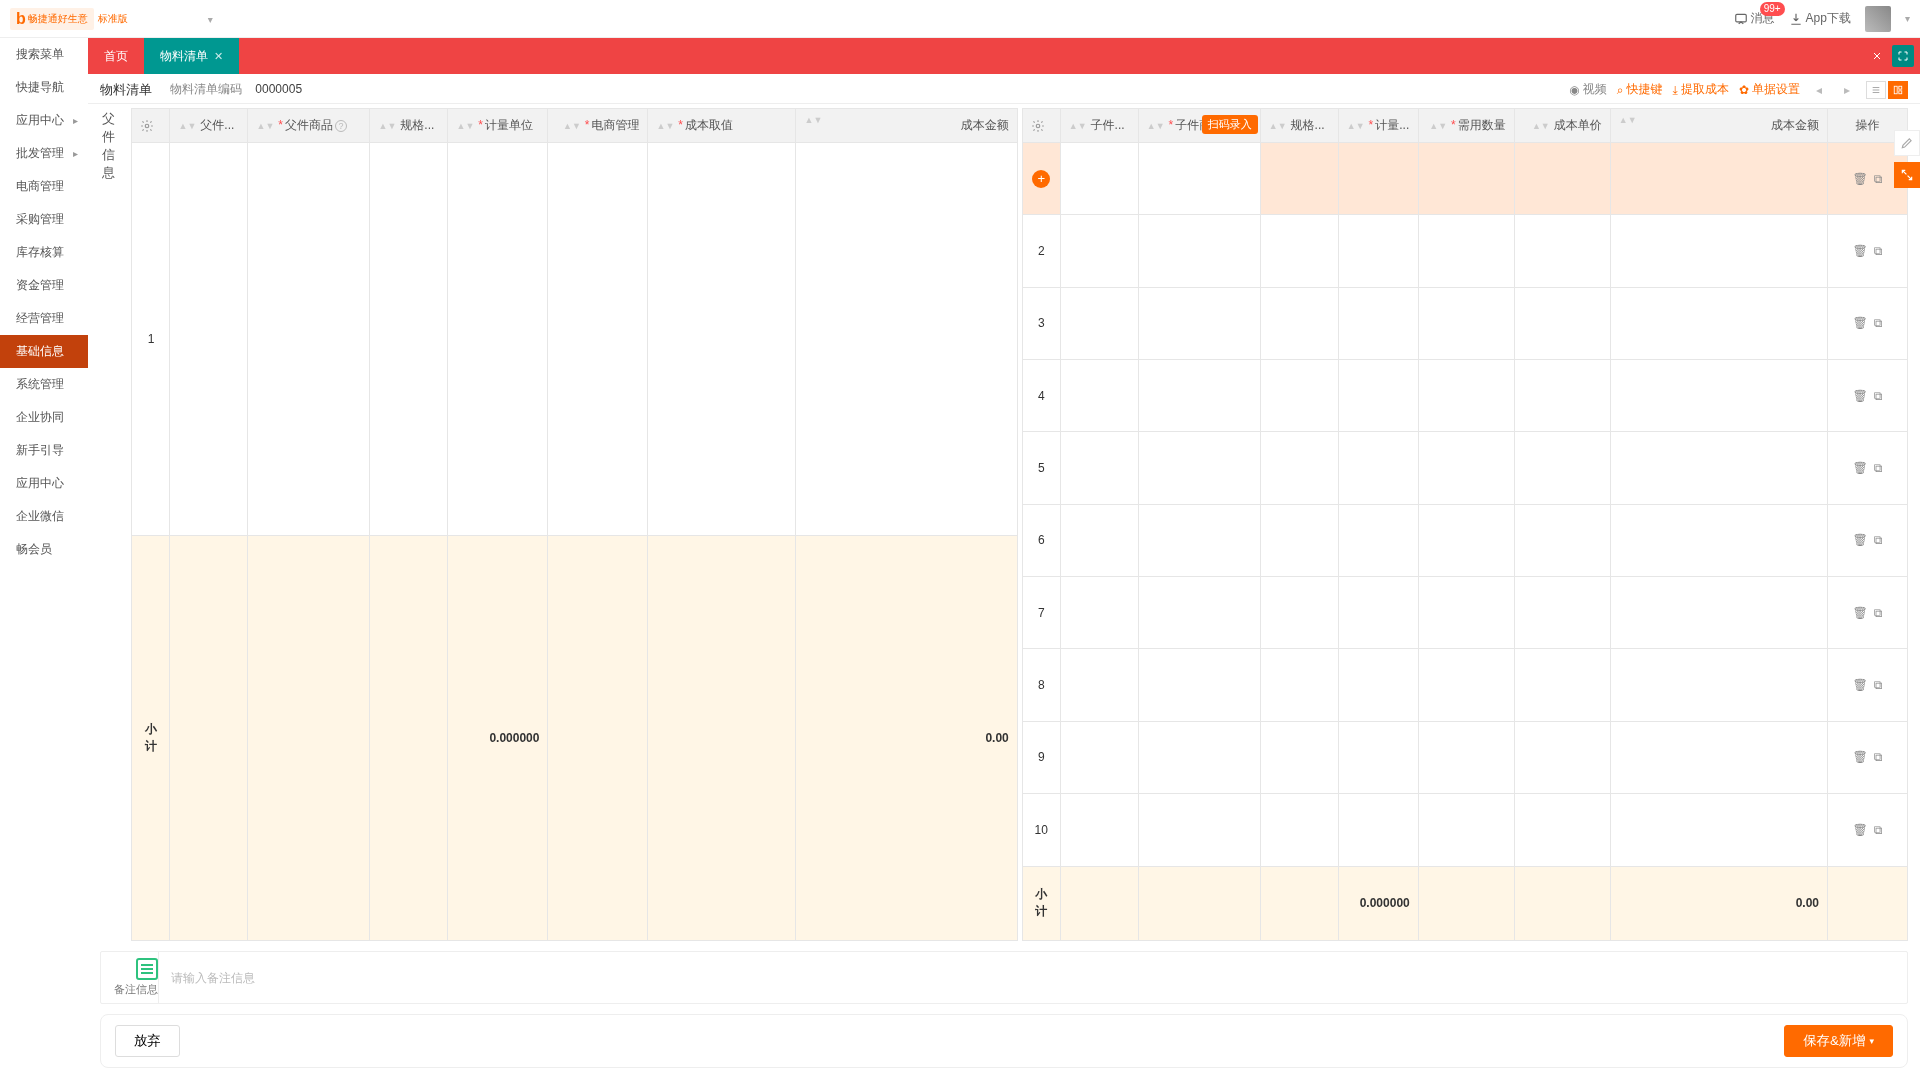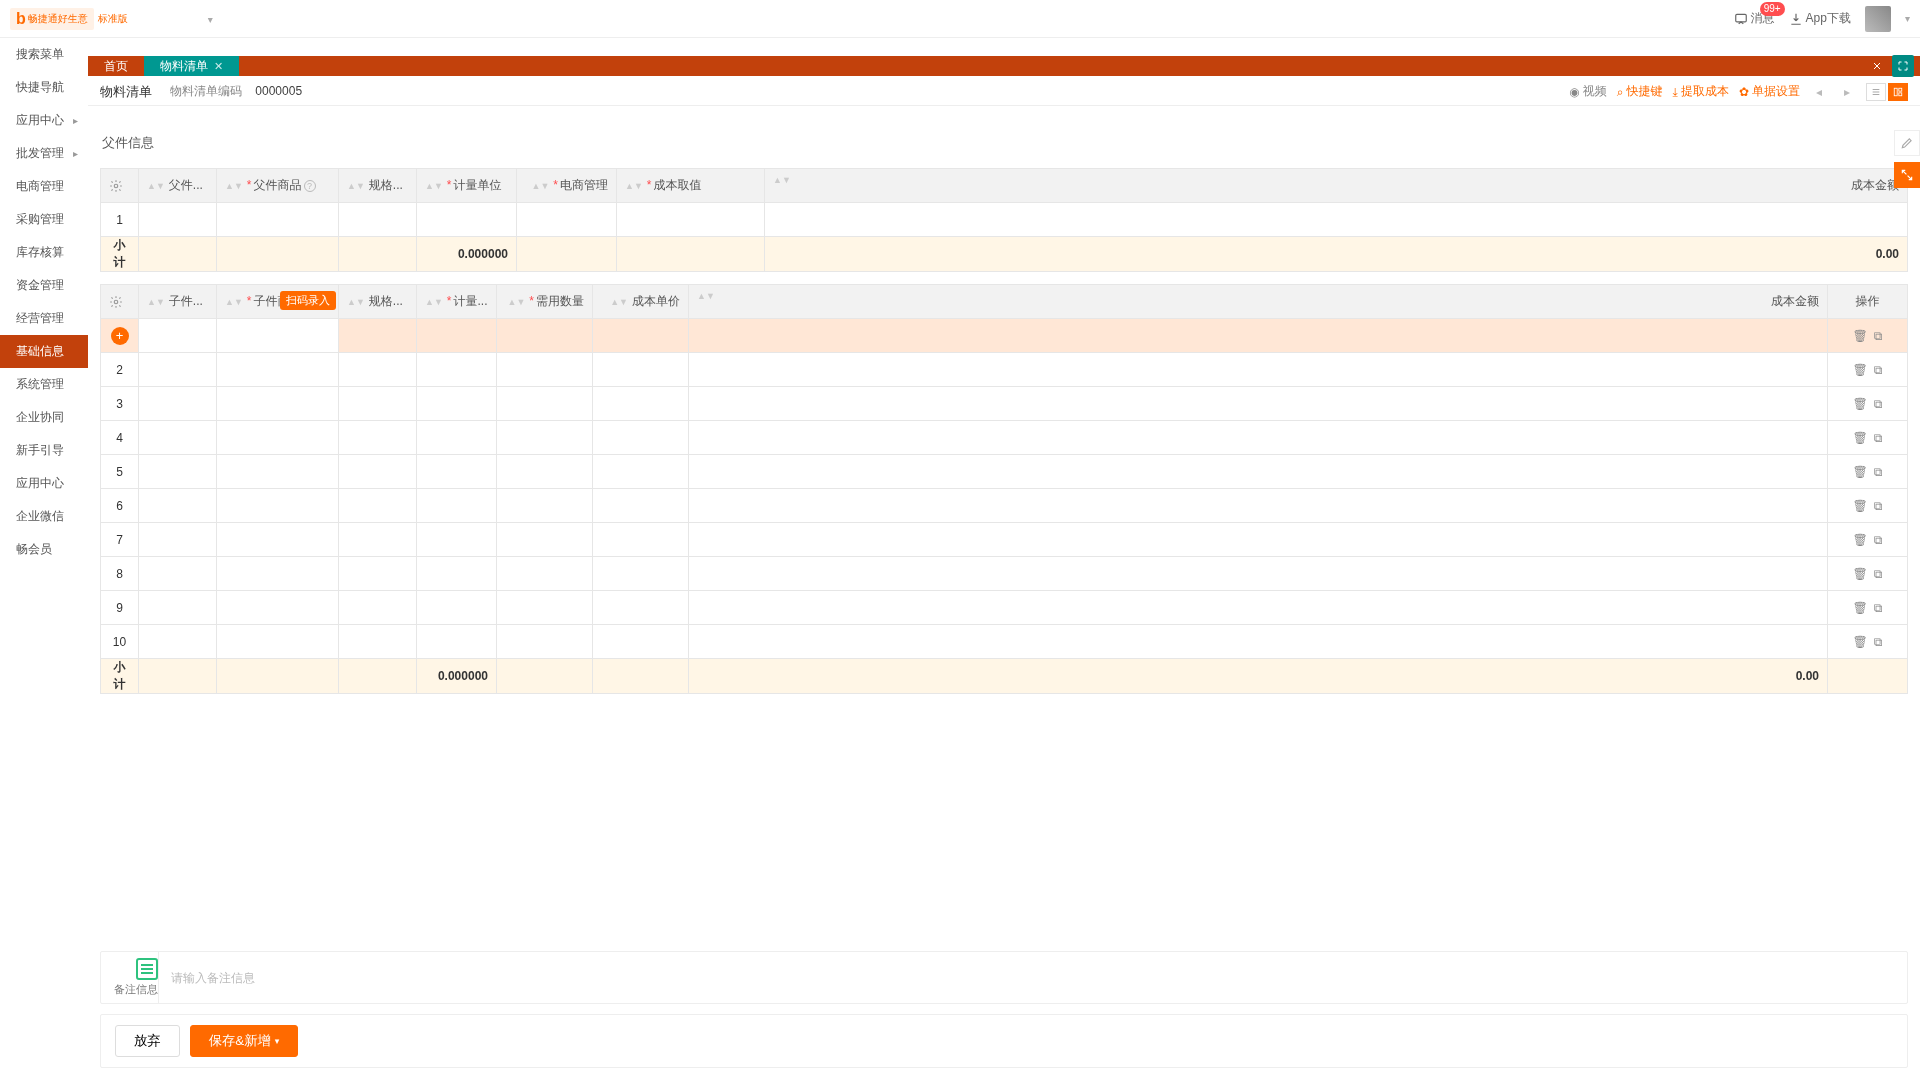--- a/index.html
+++ b/index.html
@@ -17,41 +17,41 @@
 .avatar { width: 26px; height: 26px; background: linear-gradient(45deg,#bbb,#888); border-radius: 2px; }
 .mini-chevron { color: #aaa; font-size: 10px; }
 
 .layout { display: flex; height: calc(100vh - 38px); }
 .sidebar { width: 88px; background: #fff; border-right: 0; padding-top: 0; }
 .side-item { height: 33px; display: flex; align-items: center; padding-left: 16px; color: #555; cursor: pointer; position: relative; }
 .side-item.expandable::after { content: "▸"; position: absolute; right: 10px; color: #999; font-size: 10px; }
 .side-item.active { background: #c2410c; color: #fff; }
 
 .main { flex: 1; display: flex; flex-direction: column; min-width: 0; }
-.tabbar { height: 20px; background: #c2410c; display: flex; align-items: stretch; color: #fff; position: relative; margin-top: 18px; }
+.tabbar { height: 36px; background: #ef4444; display: flex; align-items: stretch; color: #fff; position: relative; }
 .tab { padding: 0 16px; display: flex; align-items: center; gap: 6px; cursor: pointer; font-size: 12px; }
 .tab.active { background: #009891; }
 .tab-close { font-size: 11px; opacity: .8; }
 .tabbar-right { margin-left: auto; display: flex; align-items: center; padding-right: 6px; gap: 4px; }
 .tab-icon-btn { width: 22px; height: 22px; background: #008a83; display: flex; align-items: center; justify-content: center; border-radius: 2px; cursor: pointer; }
 .tab-icon-btn.light { background: transparent; }
 
 .doc-head { height: 30px; display: flex; align-items: center; gap: 18px; padding: 2px 12px 0 12px; border-bottom: 1px solid #eee; }
 .doc-head .title-box { font-size: 13px; color: #333; }
 .doc-head .code-label { color: #888; }
 .doc-head .code-val { color: #404040; font-weight: 500; }
 .doc-actions { margin-left: auto; display: flex; align-items: center; gap: 10px; }
 .act-link { color: #ff6a00; display: flex; align-items: center; gap: 3px; cursor: pointer; }
 .act-link.gray { color: #888; }
 .nav-arrow { color: #bbb; padding: 0 6px; cursor: pointer; }
 .view-toggle { display: flex; gap: 2px; }
 .vt { width: 20px; height: 18px; border: 1px solid #ddd; display: flex; align-items: center; justify-content: center; cursor: pointer; }
 .vt.active { background: #ff6a00; border-color: #ff6a00; color: #fff; }
 
-.content { flex: 1; overflow: auto; padding: 4px 12px 0 12px; display: flex; flex-direction: column; gap: 12px; margin-top: 22px; }
+.content { flex: 1; overflow: auto; padding: 4px 12px 0 12px; display: flex; flex-direction: row; gap: 4px; }
 .section-title { font-size: 13px; color: #555; padding: 2px 0 4px 2px; }
 
 .tbl { width: 100%; border-collapse: collapse; table-layout: fixed; }
 .tbl th, .tbl td { border: 1px solid #e6e6e6; height: 34px; padding: 0 8px; font-size: 12px; }
 .tbl th { background: #f2f2f2; color: #555; font-weight: 500; position: relative; text-align: left; }
 .tbl th .req { color: #ff4d4f; margin-right: 2px; }
 .tbl th .sorter { color: #ccc; font-size: 9px; margin-right: 4px; display: inline-flex; flex-direction: column; line-height: 6px; }
 .tbl td.num, .tbl th.num { text-align: right; }
 .tbl td.center, .tbl th.center { text-align: center; }
 .subtotal td { background: #fff6e6; font-weight: 600; }
@@ -67,21 +67,21 @@
 .op-icon { color: #888; cursor: pointer; margin: 0 3px; font-size: 12px; }
 
 .remark-bar { margin: 10px 12px 0 12px; border: 1px solid #eee; display: flex; align-items: center; border-radius: 2px; }
 .remark-left { width: 58px; display: flex; flex-direction: column; align-items: flex-end; gap: 2px; padding: 6px 0; border-right: 1px solid #eee; }
 .remark-ico { width: 22px; height: 22px; border: 2px solid #2ec27e; border-radius: 3px; position: relative; }
 .remark-ico::before { content:""; position:absolute; left:3px; right:3px; top:4px; height:2px; background:#2ec27e; box-shadow: 0 4px 0 #2ec27e, 0 8px 0 #2ec27e;}
 .remark-label { font-size: 11px; color: #777; }
 .remark-input { flex: 1; border: none; outline: none; padding: 0 12px; color: #333; font-size: 12px; }
 .remark-input::placeholder { color: #bbb; }
 
-.footer { margin: 10px 12px 12px 12px; border: 1px solid #eee; display: flex; justify-content: flex-start; padding: 10px 14px; gap: 10px; border-radius: 2px; }
+.footer { margin: 10px 12px 12px 12px; border: 1px solid #eee; display: flex; justify-content: space-between; padding: 10px 14px; gap: 10px; border-radius: 8px; }
 .btn { padding: 6px 18px; border-radius: 3px; cursor: pointer; border: 1px solid #ddd; background: #fff; }
 .btn.primary { background: #ff6a00; border-color: #ff6a00; color: #fff; display: flex; align-items: center; gap: 4px; }
 .caret-down { font-size: 9px; }
 
 .right-rail { position: fixed; right: 0; top: 130px; display: flex; flex-direction: column; gap: 6px; }
 .rail-btn { width: 26px; height: 26px; background: #fff; border: 1px solid #eee; color: #aaa; display:flex; align-items:center; justify-content:center; cursor:pointer; }
 .rail-btn.orange { background: #ff6a00; border-color:#ff6a00; color:#fff; }
 
 svg { display: block; }
 </style>

